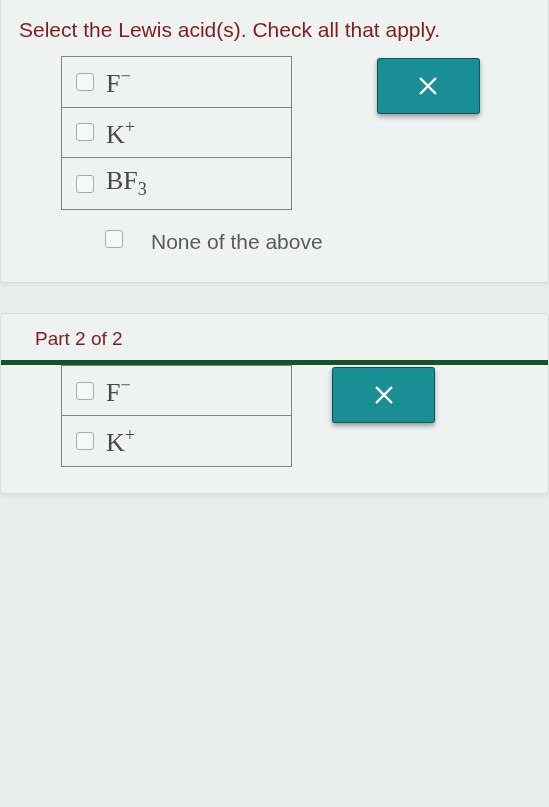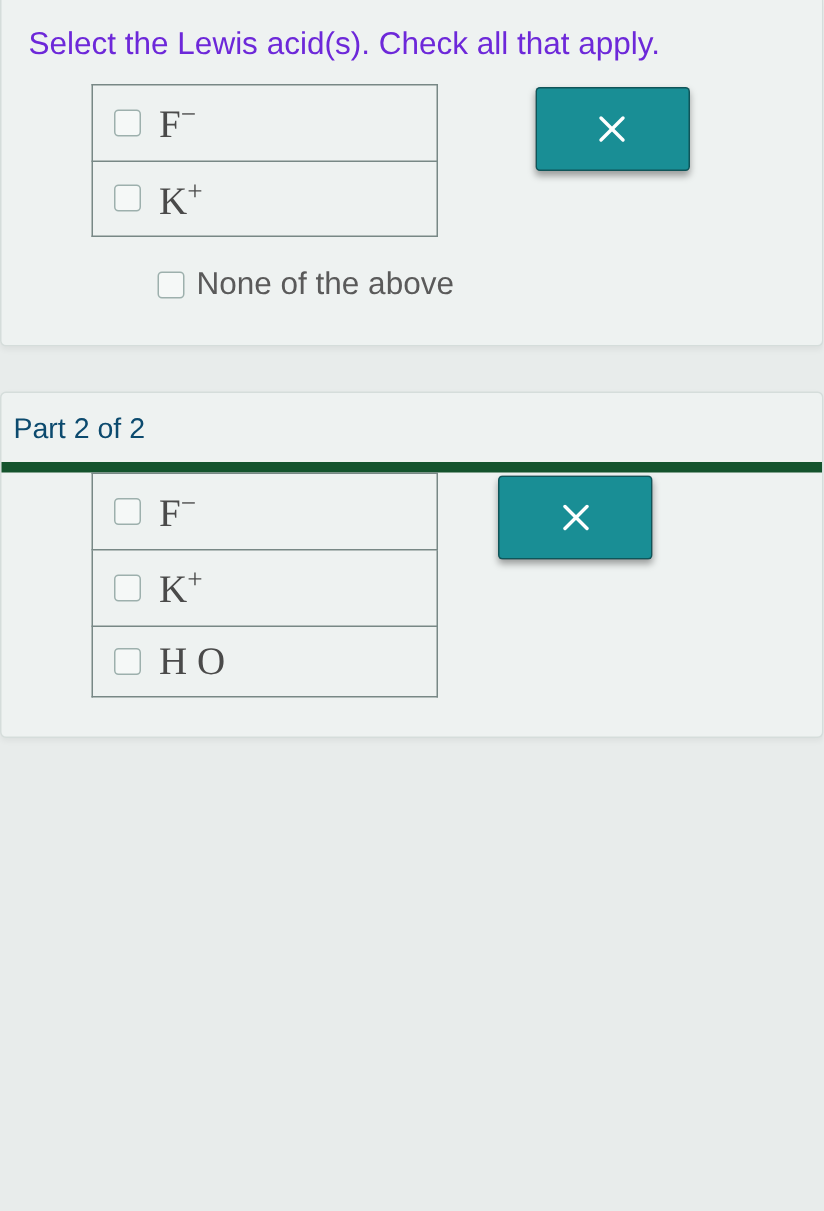--- a/index.html
+++ b/index.html
@@ -14,21 +14,21 @@
 .panel {
   background: #eef2f1;
   border: 1px solid #d5dddb;
   border-radius: 4px;
   margin: 0 0 30px 0;
   box-shadow: 0 2px 4px rgba(0,0,0,0.05);
 }
 .panel:first-of-type { border-top: none; border-top-left-radius: 0; border-top-right-radius: 0; }
 .prompt {
   font-size: 21px;
-  color: #6d28d9;
+  color: #7f1d1d;
   padding: 18px 14px 14px 18px;
   white-space: nowrap;
 }
 .content-row {
   display: flex;
   align-items: flex-start;
   padding: 0 0 20px 60px;
 }
 .option-block { flex: none; }
 .option-table {
@@ -58,22 +58,22 @@
   font-family: "Times New Roman", Times, serif;
   font-size: 26px;
   color: #4a4a4a;
   line-height: 1;
   white-space: nowrap;
 }
 .chem sub { font-size: 0.7em; vertical-align: sub; }
 .chem sup { font-size: 0.7em; vertical-align: super; }
 .none-row {
   display: flex;
-  align-items: center;
-  gap: 8px;
+  align-items: flex-start;
+  gap: 28px;
   padding: 14px 14px 8px 44px;
 }
 .none-row .label {
   font-size: 21px;
   color: #5a5a5a;
 }
 .btn-area {
   margin-left: 40px;
   padding-top: 2px;
 }
@@ -85,23 +85,23 @@
   border-radius: 3px;
   box-shadow: 0 3px 5px rgba(0,0,0,0.35);
   display: flex;
   align-items: center;
   justify-content: center;
   color: #fff;
 }
 .x-btn svg { width: 22px; height: 22px; }
 .part-label {
   font-size: 19px;
-  color: #0c4a6e;
-  padding: 14px 18px 10px 8px;
-  border-bottom: 7px solid #14532d;
+  color: #7f1d1d;
+  padding: 14px 18px 10px 34px;
+  border-bottom: 5px solid #14532d;
 }
 </style>
 </head>
 <body>
 
 <div class="panel">
   <div class="prompt">Select the Lewis acid(s). Check all that apply.</div>
   <div class="content-row">
     <div class="option-block">
       <table class="option-table">
@@ -112,20 +112,28 @@
             <span class="cb"></span>
             <span class="chem"><span>F</span><sup>−</sup></span>
           </div>
         </td>
             </tr>
         <tr>
               <td>
           <div class="opt">
             <span class="cb"></span>
             <span class="chem"><span>K</span><sup>+</sup></span>
+          </div>
+        </td>
+            </tr>
+        <tr>
+              <td>
+          <div class="opt">
+            <span class="cb"></span>
+            <span class="chem"><span>BF</span><sub>3</sub></span>
           </div>
         </td>
             </tr>
       </tbody>
         </table>
       <div class="none-row">
         <span class="cb"></span>
         <span class="label">None of the above</span>
       </div>
     </div>
@@ -155,28 +163,20 @@
         </td>
             </tr>
         <tr>
               <td>
           <div class="opt">
             <span class="cb"></span>
             <span class="chem"><span>K</span><sup>+</sup></span>
           </div>
         </td>
             </tr>
-        <tr>
-              <td>
-          <div class="opt">
-            <span class="cb"></span>
-            <span class="chem"><span>H</span><span> O</span></span>
-          </div>
-        </td>
-            </tr>
       </tbody>
         </table>
     </div>
     <div class="btn-area">
       <div class="x-btn">
         <svg viewBox="0 0 24 24">
           <line x1="4" y1="4" x2="20" y2="20" stroke="#fff" stroke-width="2.5" stroke-linecap="round"></line>
           <line x1="20" y1="4" x2="4" y2="20" stroke="#fff" stroke-width="2.5" stroke-linecap="round"></line>
         </svg>
       </div>

